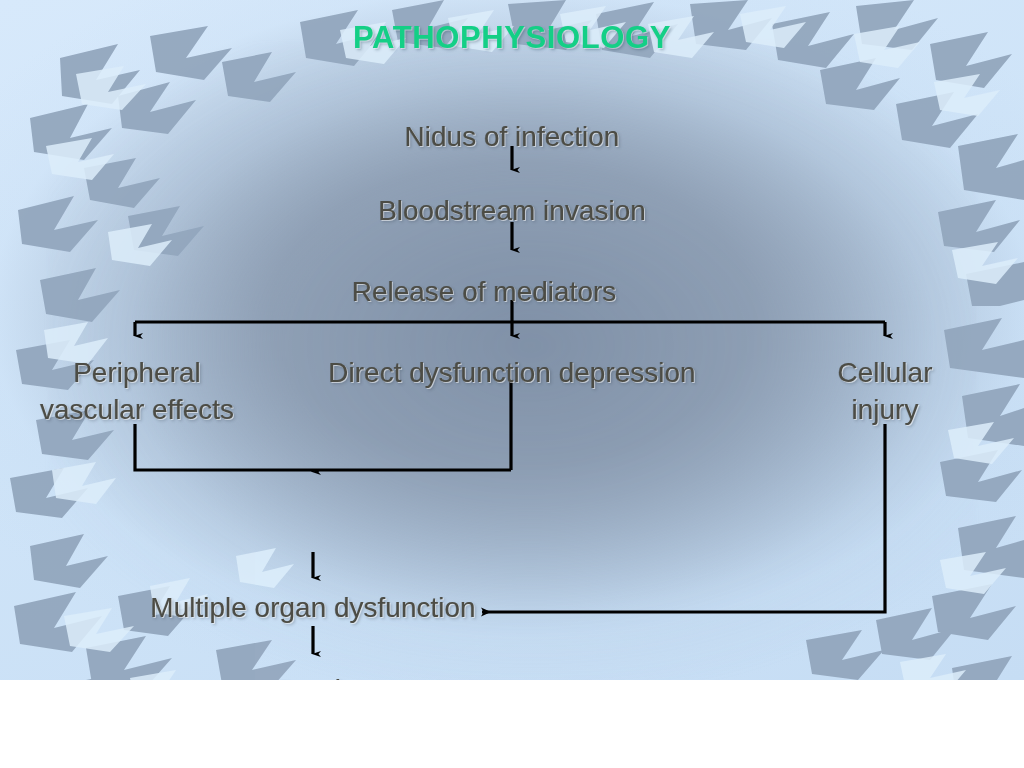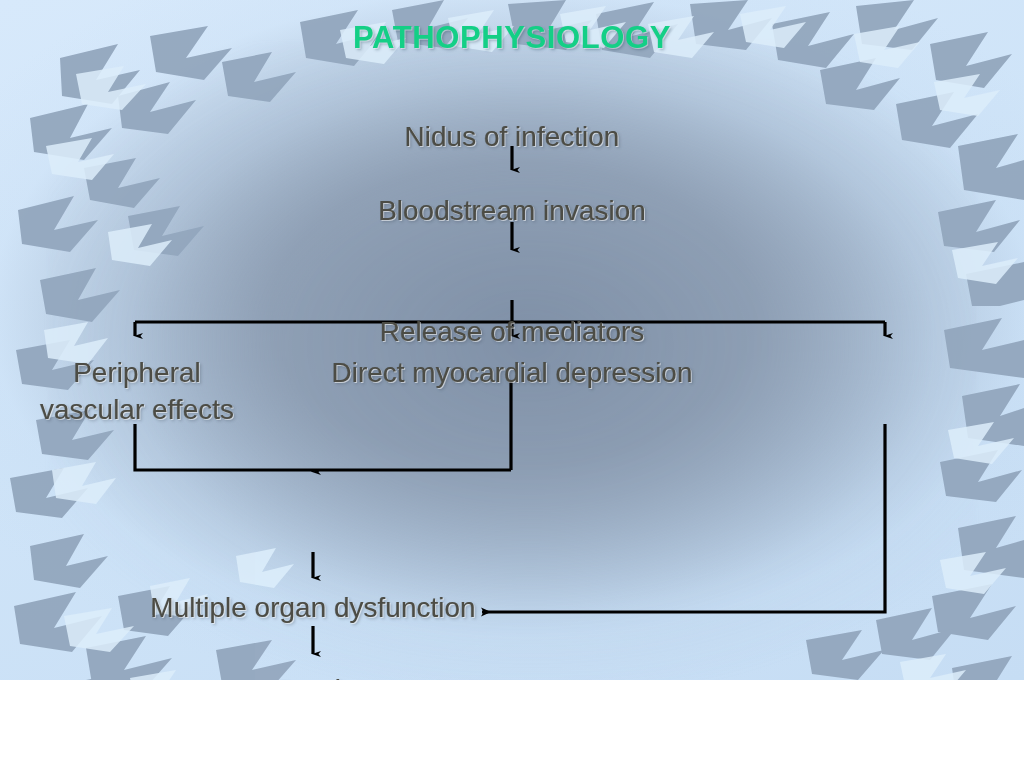--- a/index.html
+++ b/index.html
@@ -216,20 +216,22 @@
       <path d="M885 424 L885 612 L482 612" marker-end="url(#ah-left)"></path>
 
       <line x1="313" y1="626" x2="313" y2="654" marker-end="url(#ah-down)"></line>
     </g>
   </svg>
 
   <div class="slide-title">PATHOPHYSIOLOGY</div>
 
   <div class="node" style="left:512px; top:119px;">Nidus of infection</div>
   <div class="node" style="left:512px; top:193px;">Bloodstream invasion</div>
-  <div class="node" style="left:512px; top:274px;margin-top:40px;">Release of mediators</div>
+  <div class="node" style="left:484px; top:274px;">Release of mediators</div>
   <div class="node" style="left:137px; top:355px;">Peripheral
 vascular effects</div>
-  <div class="node" style="left:512px; top:355px;">Direct myocardial depression</div>
+  <div class="node" style="left:512px; top:355px;">Direct dysfunction depression</div>
+  <div class="node" style="left:885px; top:355px;">Cellular
+injury</div>
   <div class="node" style="left:313px; top:590px;">Multiple organ dysfunction</div>
   <div class="node" style="left:313px; top:672px;">Death</div>
 
 </div>
 
 </body></html>

